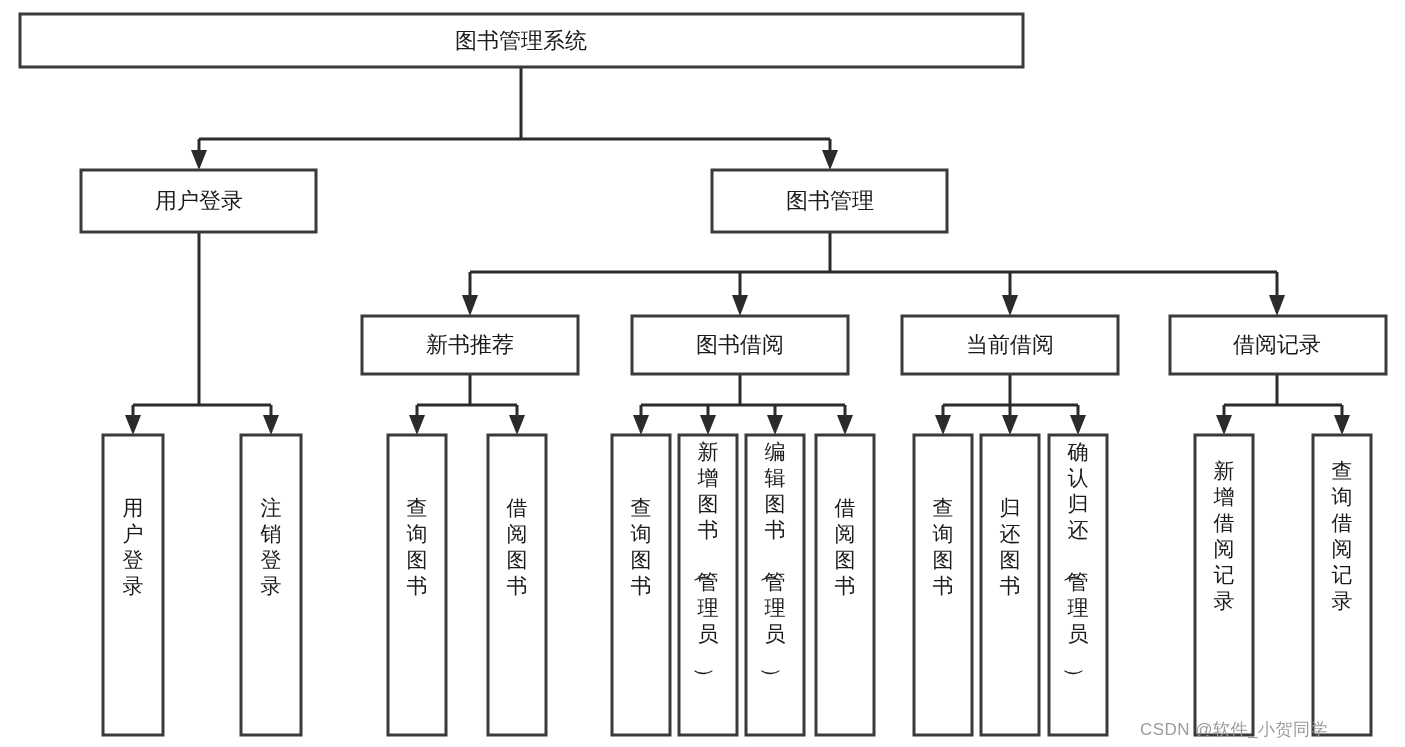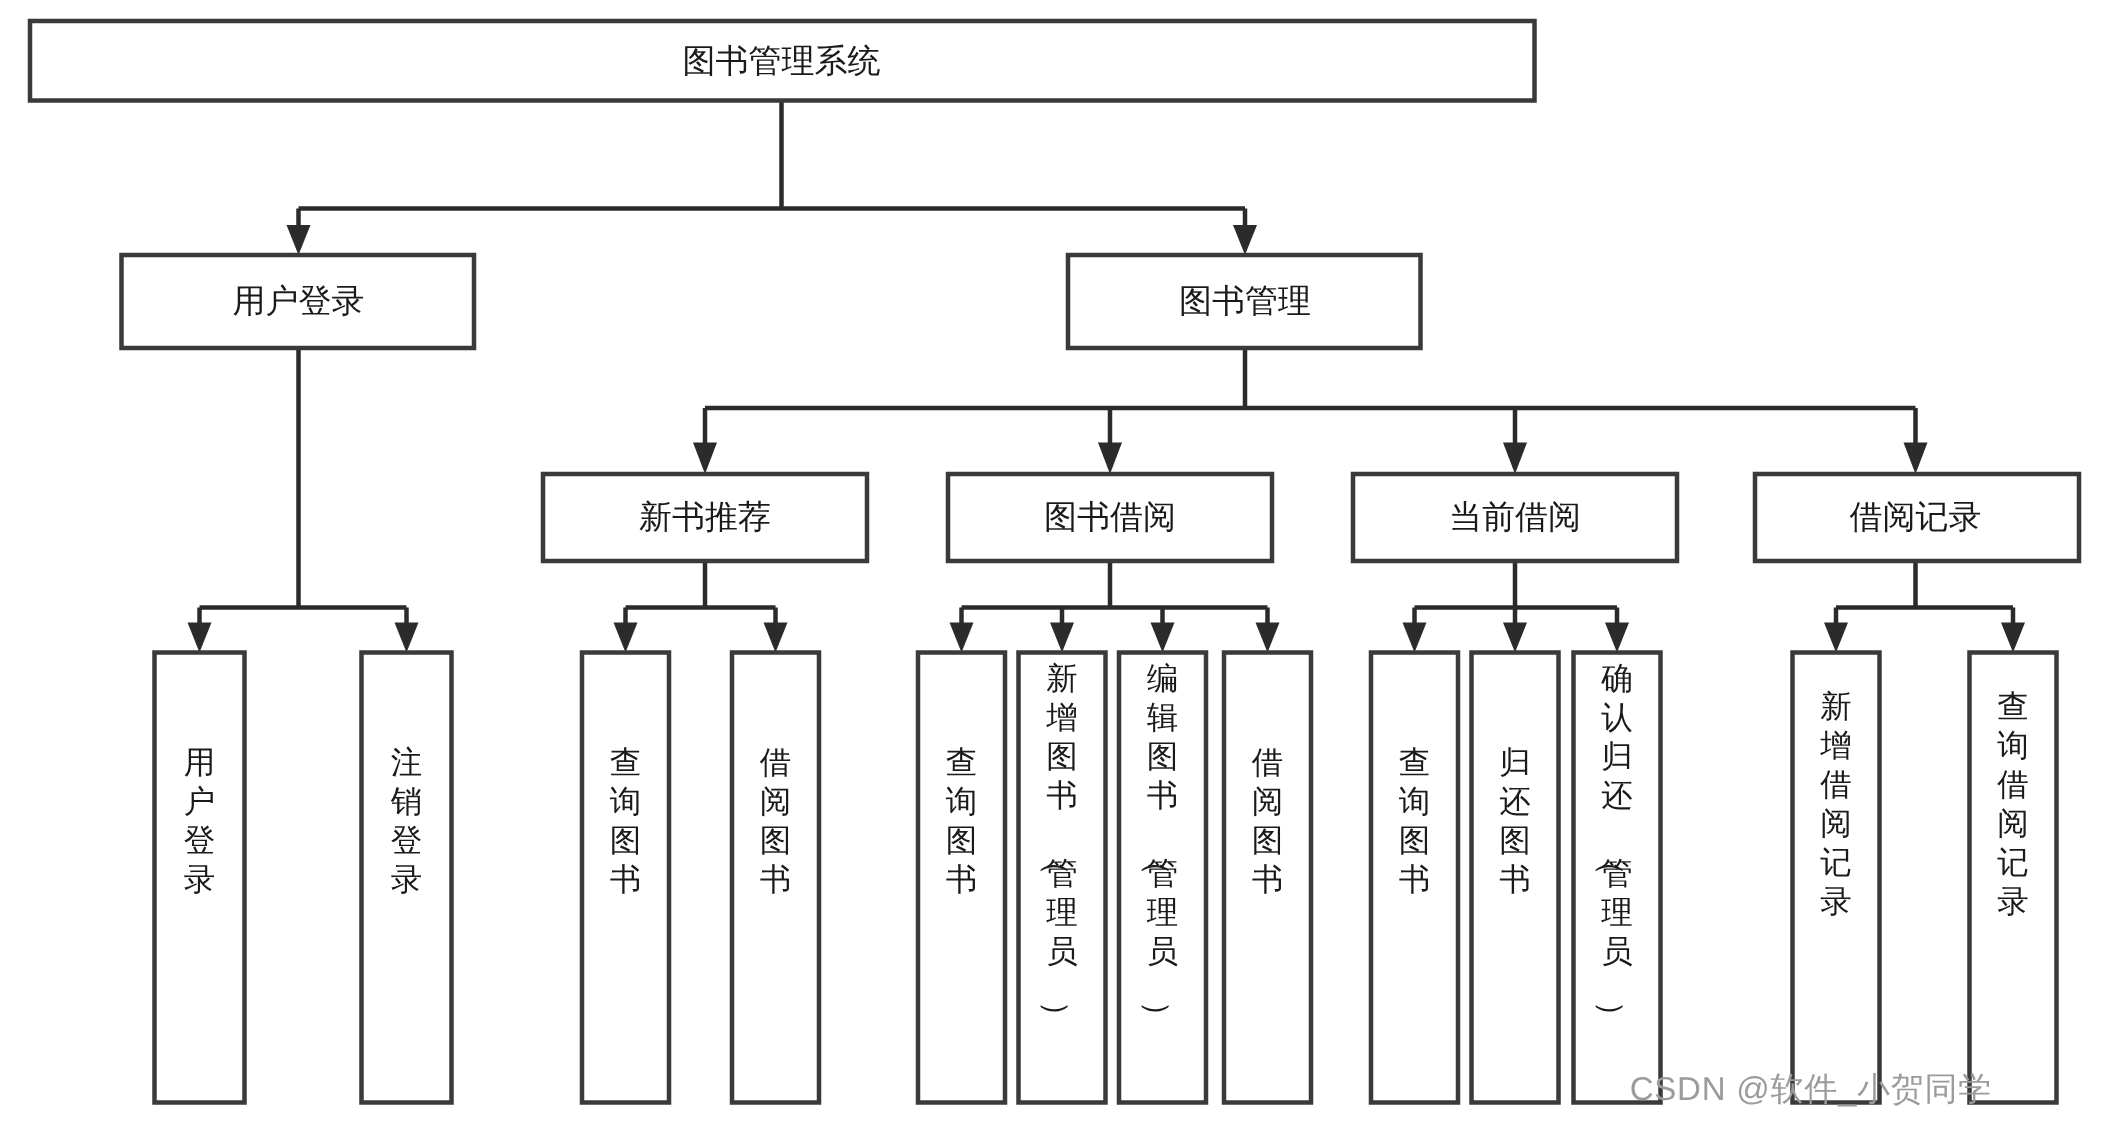--- a/index.html
+++ b/index.html
@@ -53,21 +53,21 @@
   }
   .arrow-head {
     fill: #2b2b2b;
     stroke: none;
   }
   .watermark {
     position: absolute;
     right: 12px;
     bottom: 6px;
     font-family: "Liberation Sans", "DejaVu Sans", sans-serif;
-    font-size: 22px;
+    font-size: 17px;
     color: #9b9b9b;
     white-space: nowrap;
     letter-spacing: 0.5px;
     pointer-events: none;
   }
 </style>
 </head>
 <body>
 
 <div id="diagram-root">

